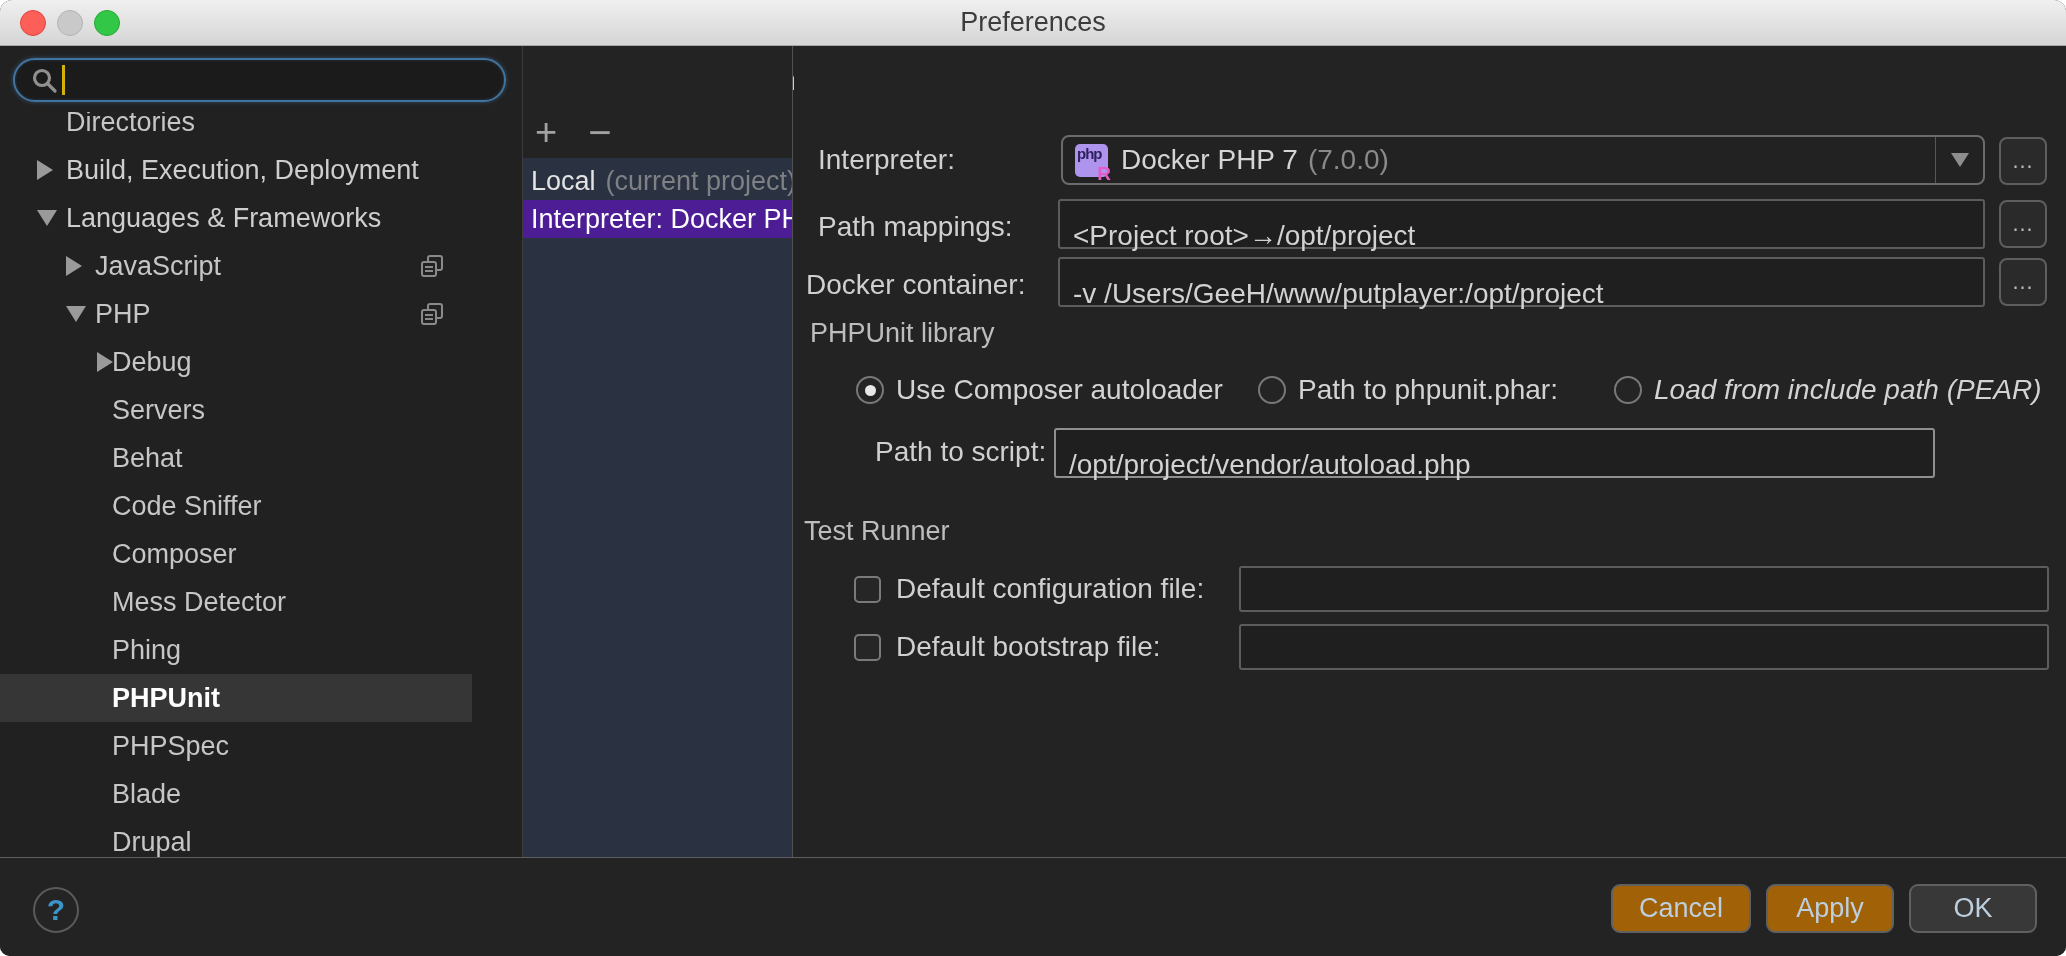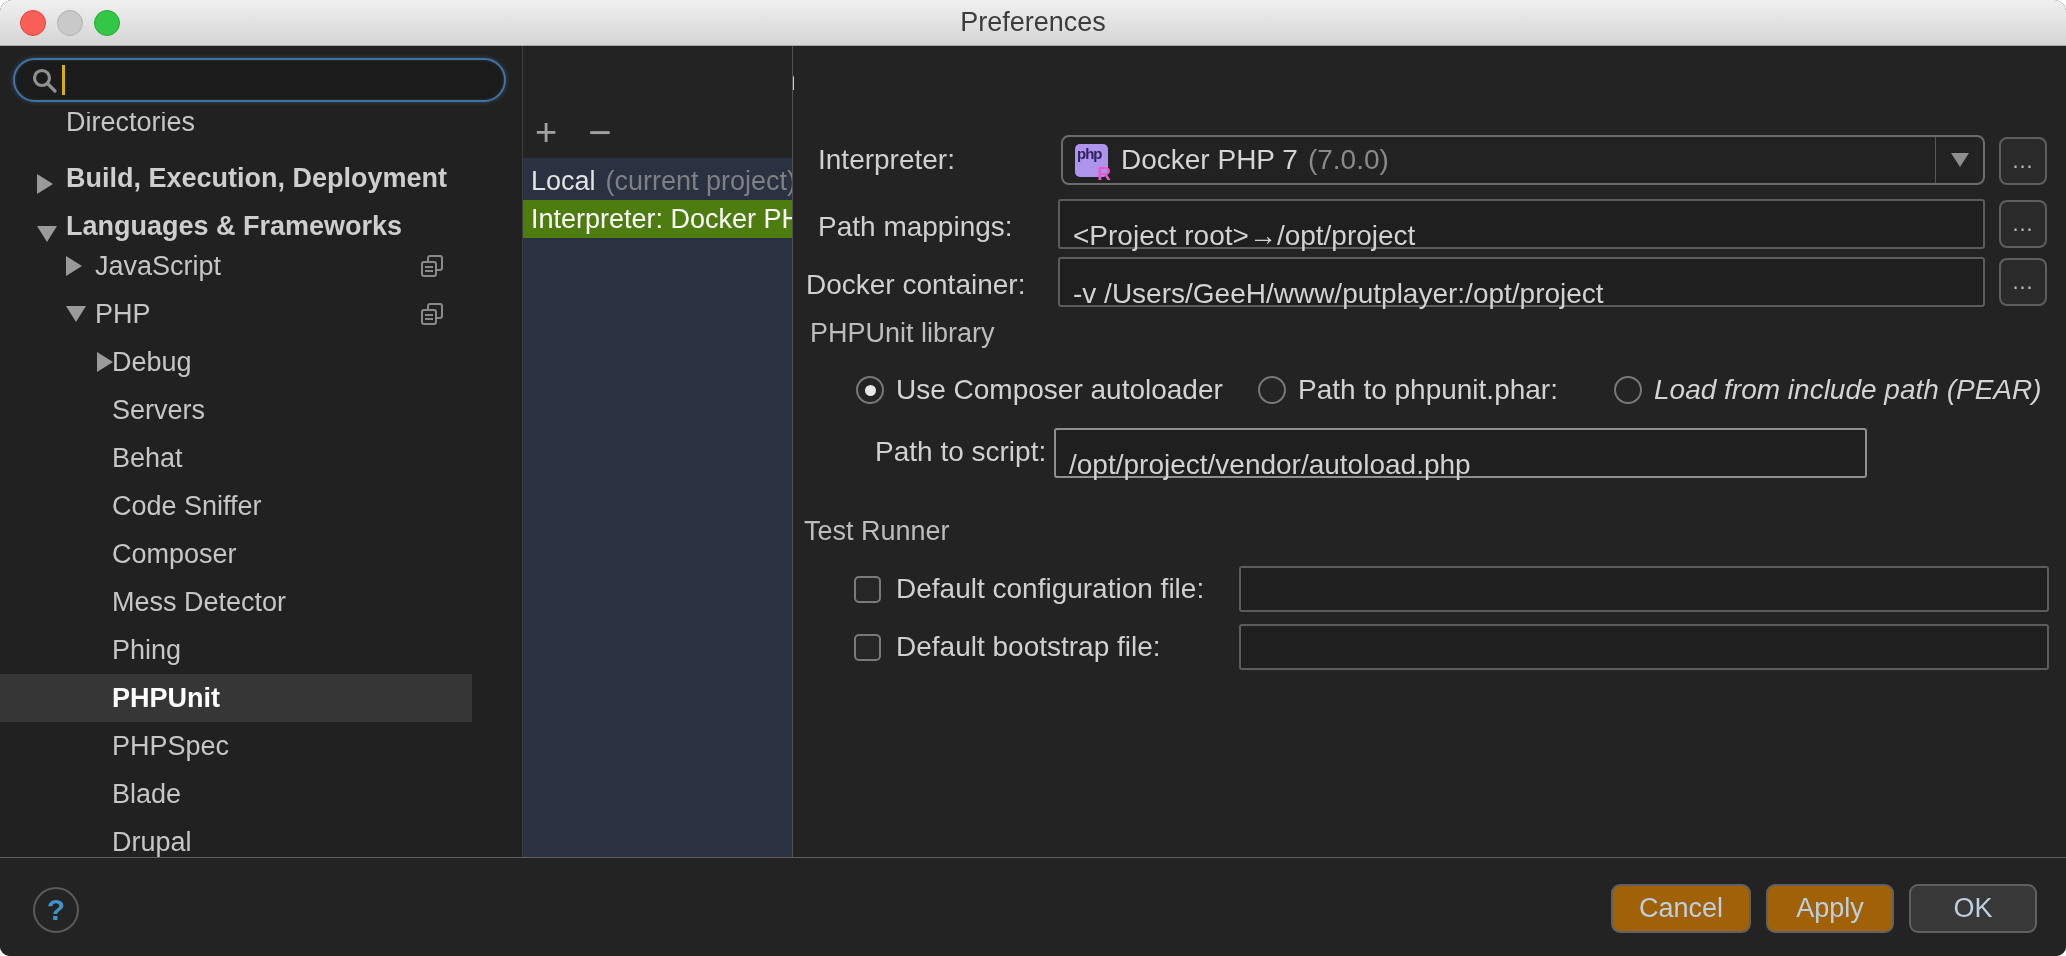--- a/index.html
+++ b/index.html
@@ -24,21 +24,21 @@
     background:#1b1b1b; border:2px solid #41739f; border-radius:22px;
     box-shadow:0 0 5px rgba(80,130,180,.45), inset 0 0 3px rgba(80,130,180,.35);
     display:flex; align-items:center; padding-left:16px; }
   .searchbox input { background:transparent; border:none; outline:none; color:#d8d8d8;
     font-size:26px; width:380px; font-family:"Liberation Sans", sans-serif; }
   .caret { width:3px; height:30px; background:#d2b10a; margin-left:4px; }
   .tree { position:absolute; left:0; top:66px; width:472px; height:745px; overflow:hidden; }
   .trow { position:relative; height:48px; display:flex; align-items:center;
     font-size:27px; color:#c6c6c6; }
   .trow.first { margin-top:-14px; }
-  .trow.bold { font-weight:bold; color:#cecece;align-items:flex-end; }
+  .trow.bold { font-weight:normal; color:#cecece; }
   .trow.selected { background:#363636; color:#ffffff; font-weight:bold; }
   .tri { width:0; height:0; position:absolute; }
   .tri.right { border-left:16px solid #9a9a9a; border-top:10px solid transparent; border-bottom:10px solid transparent; }
   .tri.down  { border-top:16px solid #9a9a9a; border-left:10px solid transparent; border-right:10px solid transparent; }
   .ind0 .tri { left:37px; }  .ind0 .tlabel { padding-left:66px; }
   .ind1 .tri { left:66px; }  .ind1 .tlabel { padding-left:95px; }
   .ind2 .tri { left:97px; }  .ind2 .tlabel { padding-left:112px; }
   .copyic { position:absolute; right:28px; top:12px; }
 
   
@@ -53,21 +53,21 @@
   
   .midpanel { position:absolute; left:523px; top:46px; width:270px; height:811px;
     background:#232323; border-right:1px solid #525252; }
   .midtool { position:absolute; left:0; top:60px; height:52px; display:flex; align-items:center; }
   .tbtn { width:46px; text-align:center; color:#a2a2a2; font-size:38px; line-height:46px; cursor:pointer; }
   .tbtn.minus { margin-left:8px; font-size:40px; }
   .midlist { position:absolute; left:0; top:112px; width:100%; height:699px; background:#2a3140; padding-top:4px; }
   .mrow { height:38px; display:flex; align-items:center; padding-left:8px; font-size:27px;
     color:#e3e3e3; white-space:nowrap; overflow:hidden; }
   .mrow .suffix { color:#7e8084; margin-left:10px; }
-  .mrow.selected { background:#4d7c0f; color:#ffffff; }
+  .mrow.selected { background:#4c1d95; color:#ffffff; }
 
   
   .content { position:absolute; left:794px; top:46px; width:1272px; height:811px; background:#232323; }
   .f-label { position:absolute; font-size:28px; color:#d0d0d0; height:50px; line-height:50px; }
   .sect { position:absolute; font-size:27px; color:#bdbdbd; height:30px; line-height:30px; }
   .field { position:absolute; background:#1f1f1f; border:2px solid #5c5c5c; border-radius:3px;
     display:flex; align-items:center; }
   .field input { background:transparent; border:none; outline:none; width:100%; height:100%;
     color:#d2d2d2; font-size:28px; padding-left:13px; font-family:"Liberation Sans", sans-serif;margin-top:24px; }
   .field.focus { border-color:#8f8f8f; }
@@ -278,21 +278,21 @@
     <div class="radio-opt" style="left:464px;">
       <span class="radio"></span>
       <span class="rlabel">Path to phpunit.phar:</span>
     </div>
     <div class="radio-opt" style="left:820px;font-style:italic;">
       <span class="radio"></span>
       <span class="rlabel">Load from include path (PEAR)</span>
     </div>
 
     <div class="f-label" style="left:81px; top:381px;">Path to script:</div>
-    <div class="field focus" style="left:260px; top:382px; width:813px; height:50px;">
+    <div class="field focus" style="left:260px; top:382px; width:881px; height:50px;">
       <input type="text" value="/opt/project/vendor/autoload.php" style="">
     </div>
 
     <div class="sect" style="left:10px; top:470px;">Test Runner</div>
 
     <div class="cbrow" style="left:60px; top:518px;">
       <span class="checkbox"></span>
       <span class="clabel">Default configuration file:</span>
     </div>
     <div class="field" style="left:445px; top:520px; width:810px; height:46px;">

